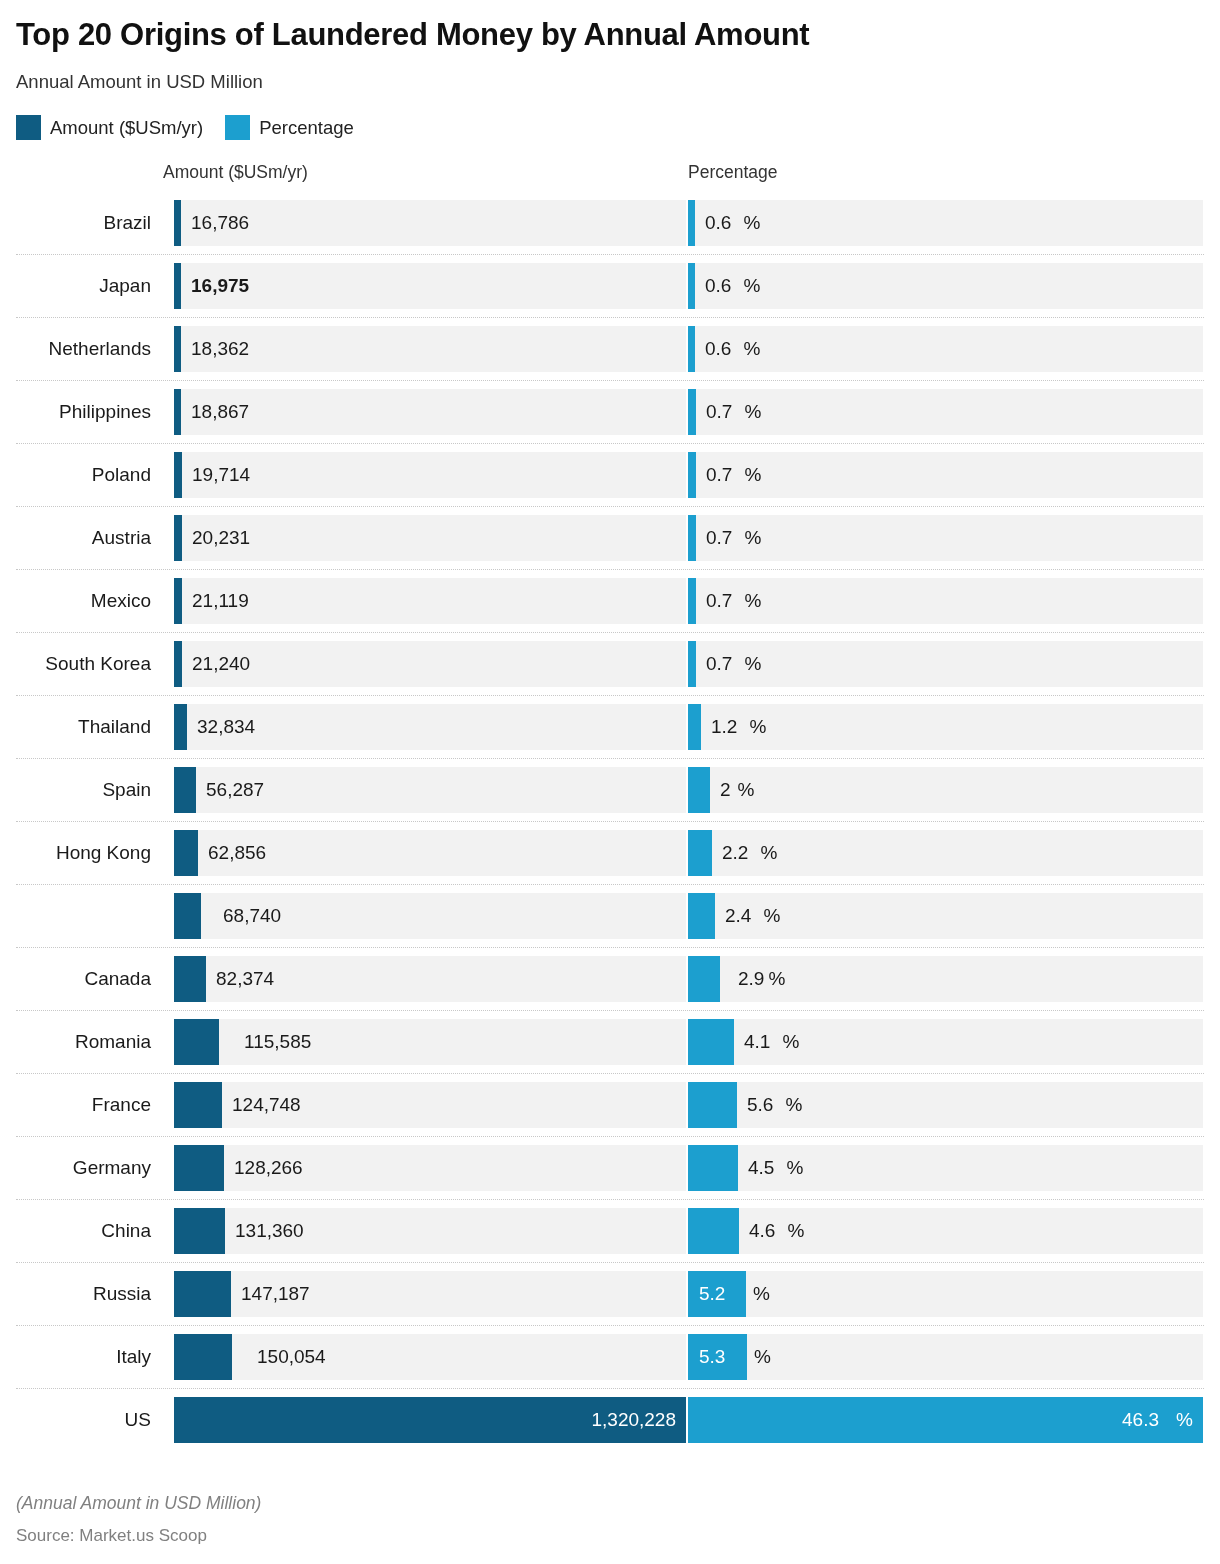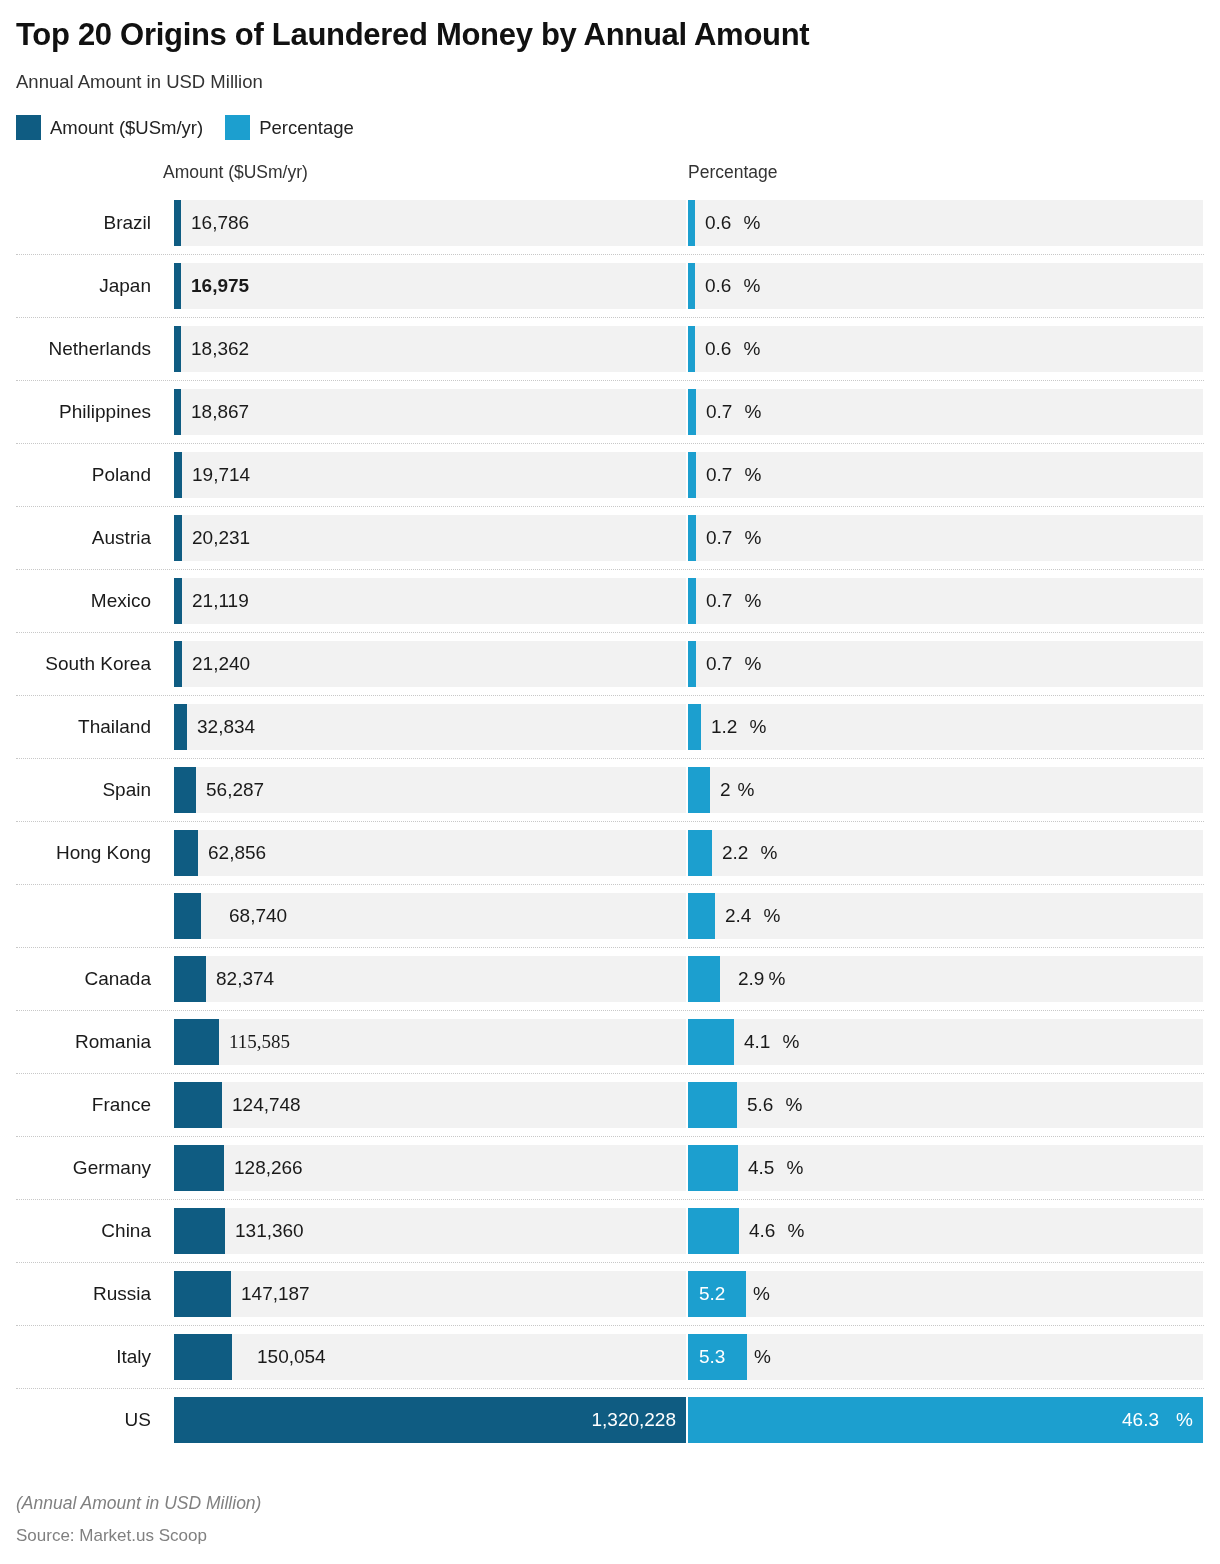--- a/index.html
+++ b/index.html
@@ -325,21 +325,21 @@
           </div>
           <div class="track pct">
             <div class="bar pct" style="width: 24px;"></div>
             <div class="bar-value outside" style="left: 24px;">2.2</div>
             <div class="pct-suffix" style="left: 65.5px;">%</div>
           </div>
         </div>
         <div class="row">
           <div class="track amount">
             <div class="bar amount" style="width: 27px;"></div>
-            <div class="bar-value outside" style="left: 45px;">68,740</div>
+            <div class="bar-value outside" style="left: 39px;">68,740</div>
           </div>
           <div class="track pct">
             <div class="bar pct" style="width: 27px;"></div>
             <div class="bar-value outside" style="left: 27px;">2.4</div>
             <div class="pct-suffix" style="left: 68.5px;">%</div>
           </div>
         </div>
         <div class="row">
           <div class="row-label">Canada</div>
           <div class="track amount">
@@ -349,21 +349,21 @@
           <div class="track pct">
             <div class="bar pct" style="width: 32px;"></div>
             <div class="bar-value outside" style="left: 32px; margin-left: 8px;">2.9</div>
             <div class="pct-suffix" style="left: 73.5px;">%</div>
           </div>
         </div>
         <div class="row">
           <div class="row-label">Romania</div>
           <div class="track amount">
             <div class="bar amount" style="width: 45px;"></div>
-            <div class="bar-value outside" style="left: 45px; font-family: Liberation Serif, serif;">115,585</div>
+            <div class="bar-value outside" style="left: 60px;">115,585</div>
           </div>
           <div class="track pct">
             <div class="bar pct" style="width: 46px;"></div>
             <div class="bar-value outside" style="left: 46px;">4.1</div>
             <div class="pct-suffix" style="left: 87.5px;">%</div>
           </div>
         </div>
         <div class="row">
           <div class="row-label">France</div>
           <div class="track amount">

